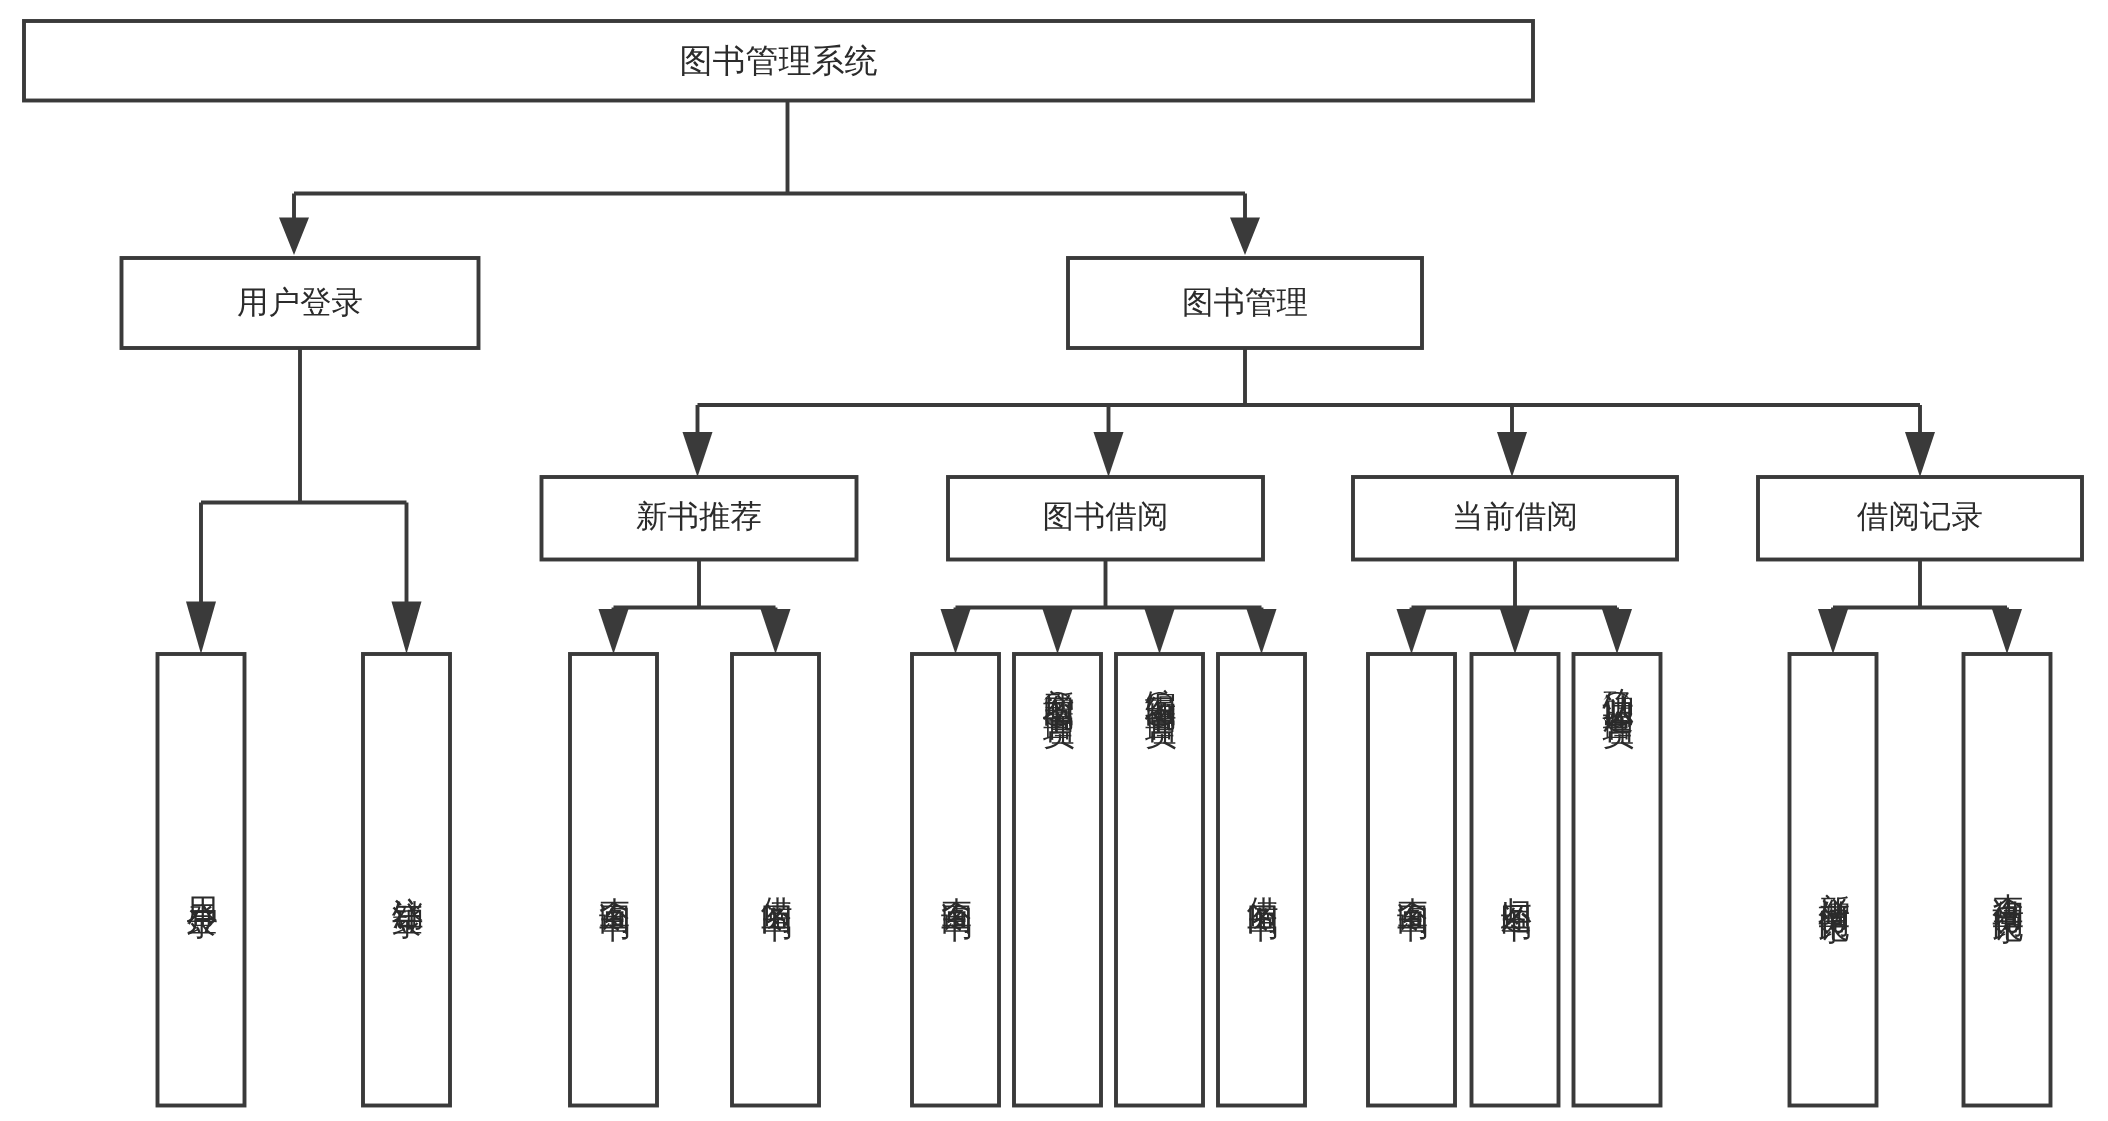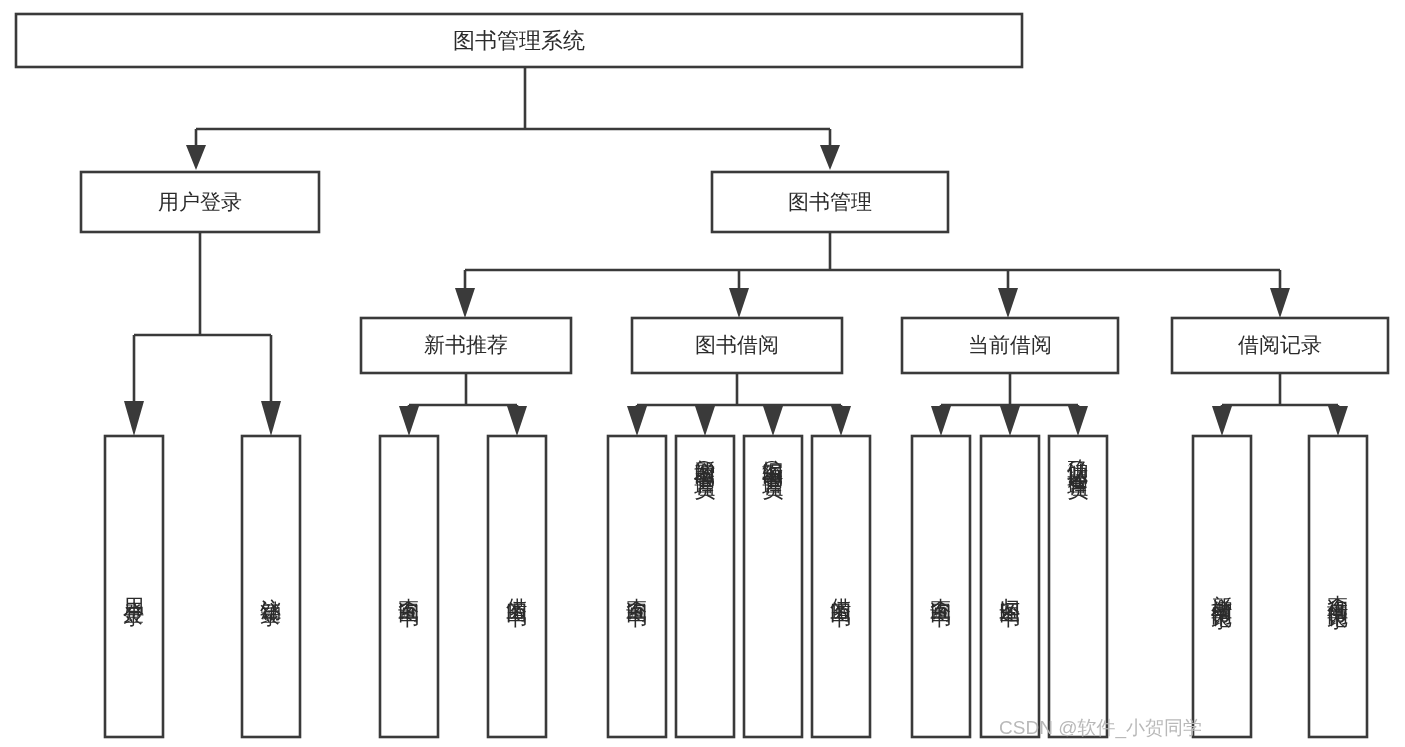--- a/index.html
+++ b/index.html
@@ -245,15 +245,14 @@
     <span class="leaf-label">确认归还（管理员）</span>
   </div>
 
   <div class="leaf-label-wrap" style="left:1193px; top:436px; width:58px; height:301px;">
     <span class="leaf-label">新增借阅记录</span>
   </div>
   <div class="leaf-label-wrap" style="left:1309px; top:436px; width:58px; height:301px;">
     <span class="leaf-label">查询借阅记录</span>
   </div>
 
-  <div class="watermark">CSDN @软件_小贺同学</div>
 
 </div>
 
 </body></html>

